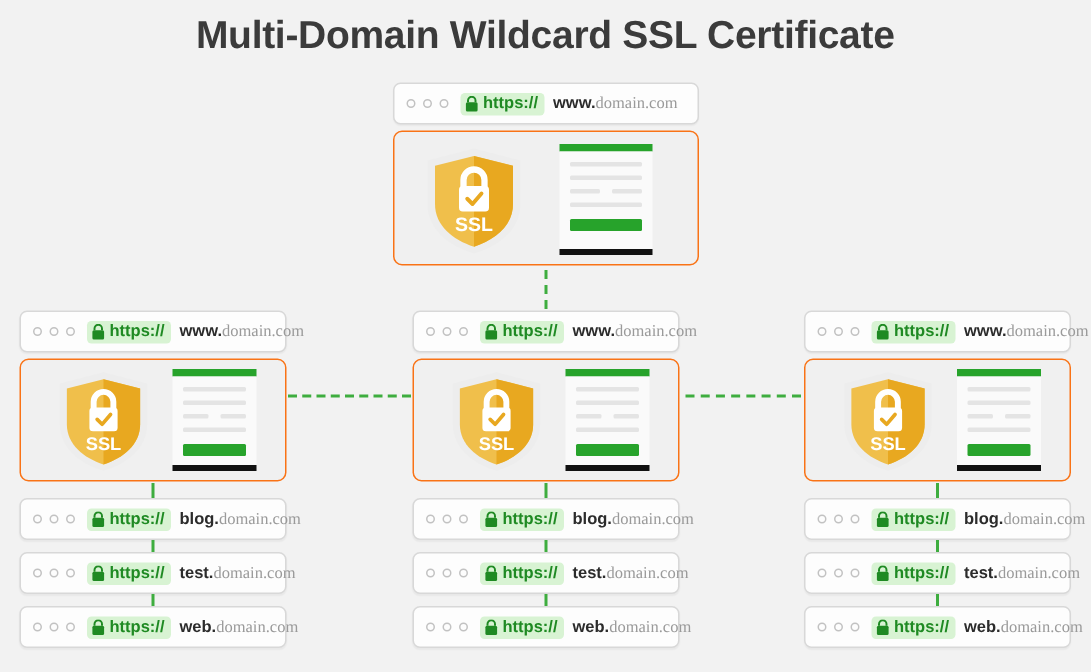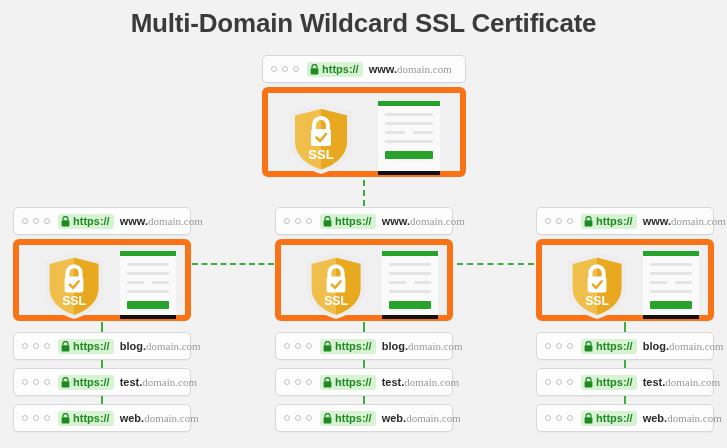--- a/index.html
+++ b/index.html
@@ -95,21 +95,21 @@
   .host .root {
     color: #9a9a9a;
     font-family: Liberation Serif, serif;
   }
 
   
   .viewport {
     box-sizing: border-box;
     margin-top: 4px;
     background: #f0f0f0;
-    border: 6px solid #f97316;
+    border: 1px solid #f97316;
     border-radius: 6px;
     position: relative;
   }
 
   
   .shield {
     position: absolute;
     display: block;
   }
 

